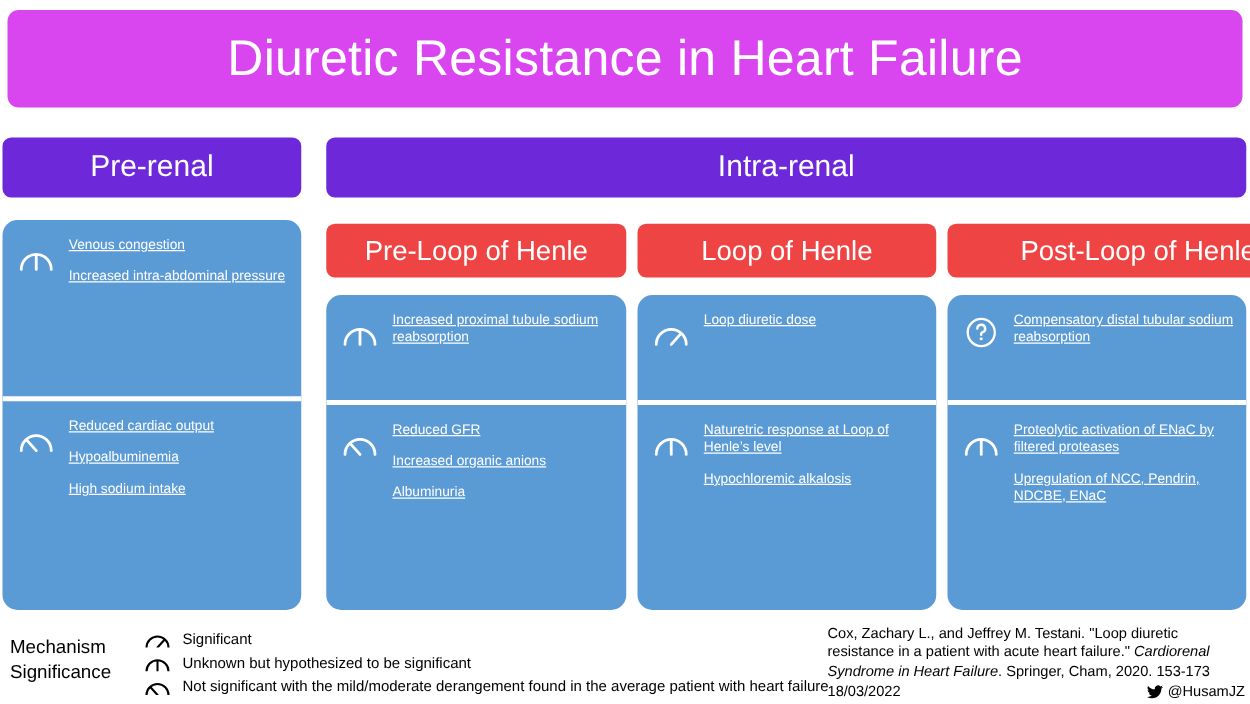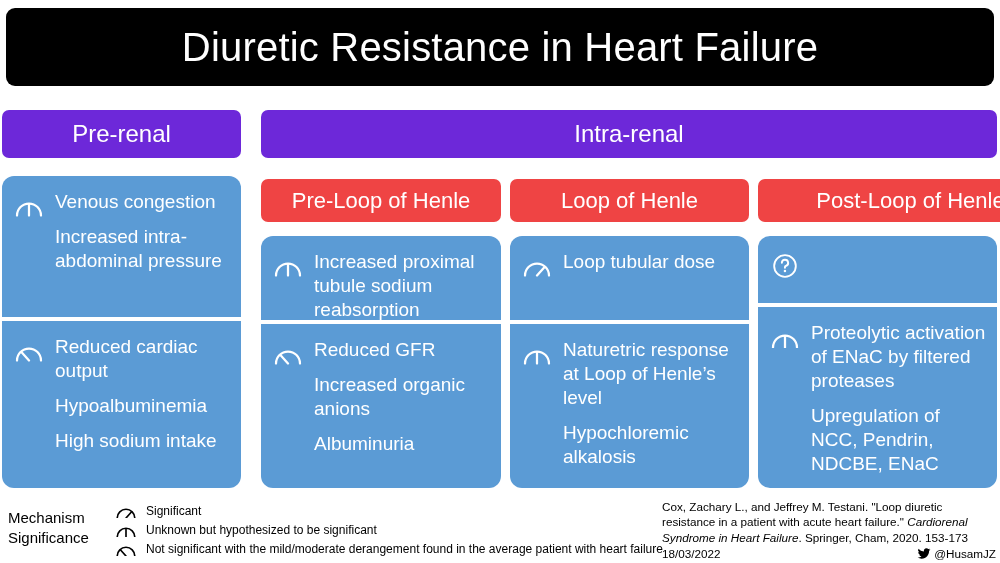--- a/index.html
+++ b/index.html
@@ -22,21 +22,21 @@
     height: 563px;
   }
 
   
   .title-bar {
     position: absolute;
     left: 6px;
     top: 8px;
     width: 988px;
     height: 78px;
-    background: #000000;
+    background: #d946ef;
     border-radius: 9px;
     display: flex;
     align-items: center;
     justify-content: center;
   }
   .title-text {
     color: #ffffff;
     font-size: 40px;
     font-weight: 400;
     letter-spacing: 0.2px;
@@ -111,22 +111,23 @@
     margin-top: 3px;
     display: flex;
     align-items: center;
     justify-content: center;
   }
   .cell-icon svg { display: block; }
 
   .cell-lines {
     flex: 1 1 auto;
     color: #ffffff;
-    font-size: 19px;
+    font-size: 11px;
     line-height: 1.26;
+    text-decoration: underline;
   }
   .cell-line + .cell-line { margin-top: 11px; }
 
   
   #card-prerenal .cell.top    { height: 145px; }
   #card-preloop  .cell.top    { height: 88px; }
   #card-loop     .cell.top    { height: 88px; }
   #card-postloop .cell.top    { height: 88px; }
 
   
@@ -276,21 +277,21 @@
 
   <div class="card" id="card-loop">
     <div class="cell top">
       <span class="cell-icon">
           <svg width="30" height="21.599999999999998" viewBox="0 0 30 21.599999999999998">
             <path d="M 3 20.519999999999996 A 12 12 0 0 1 27 20.519999999999996" fill="none" stroke="#FFFFFF" stroke-width="2.25" stroke-linecap="round"></path>
             <line x1="15" y1="20.519999999999996" x2="22.387201894201795" y2="12.315681126729562" stroke="#FFFFFF" stroke-width="2.25" stroke-linecap="round"></line>
           </svg>
         </span>
       <div class="cell-lines">
-          <div class="cell-line">Loop tubular dose</div>
+          <div class="cell-line">Loop diuretic dose</div>
         </div>
     </div>
     <div class="cell bottom">
       <span class="cell-icon">
           <svg width="30" height="21.599999999999998" viewBox="0 0 30 21.599999999999998">
             <path d="M 3 20.519999999999996 A 12 12 0 0 1 27 20.519999999999996" fill="none" stroke="#FFFFFF" stroke-width="2.25" stroke-linecap="round"></path>
             <line x1="15" y1="20.519999999999996" x2="15" y2="9.479999999999995" stroke="#FFFFFF" stroke-width="2.25" stroke-linecap="round"></line>
           </svg>
         </span>
       <div class="cell-lines">
@@ -302,20 +303,23 @@
 
   <div class="card" id="card-postloop">
     <div class="cell top">
       <span class="cell-icon">
           <svg width="26" height="26" viewBox="0 0 24 24">
             <circle cx="12" cy="12" r="10" fill="none" stroke="#FFFFFF" stroke-width="1.7"></circle>
             <path d="M9.1 9.1a2.9 2.9 0 1 1 3.6 2.85c-0.6 0.2-0.75 0.6-0.75 1.15v0.6" fill="none" stroke="#FFFFFF" stroke-width="1.8" stroke-linecap="round"></path>
             <circle cx="11.95" cy="16.6" r="1.15" fill="#FFFFFF"></circle>
           </svg>
         </span>
+      <div class="cell-lines">
+          <div class="cell-line">Compensatory distal tubular sodium reabsorption</div>
+        </div>
     </div>
     <div class="cell bottom">
       <span class="cell-icon">
           <svg width="30" height="21.599999999999998" viewBox="0 0 30 21.599999999999998">
             <path d="M 3 20.519999999999996 A 12 12 0 0 1 27 20.519999999999996" fill="none" stroke="#FFFFFF" stroke-width="2.25" stroke-linecap="round"></path>
             <line x1="15" y1="20.519999999999996" x2="15" y2="9.479999999999995" stroke="#FFFFFF" stroke-width="2.25" stroke-linecap="round"></line>
           </svg>
         </span>
       <div class="cell-lines">
           <div class="cell-line">Proteolytic activation of ENaC by filtered proteases</div>

